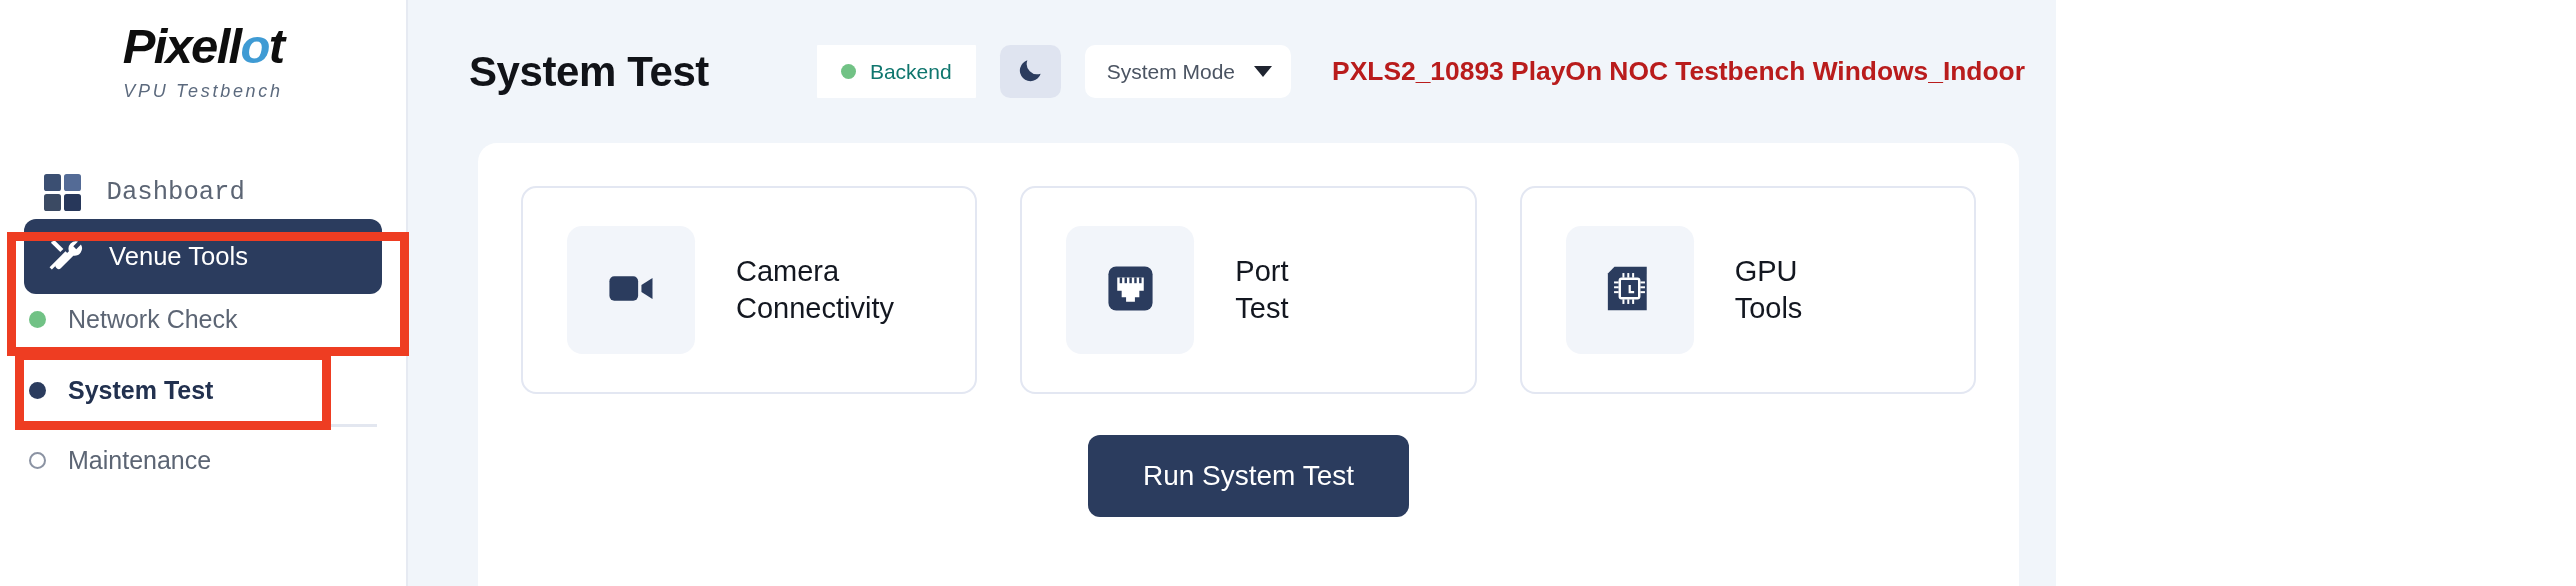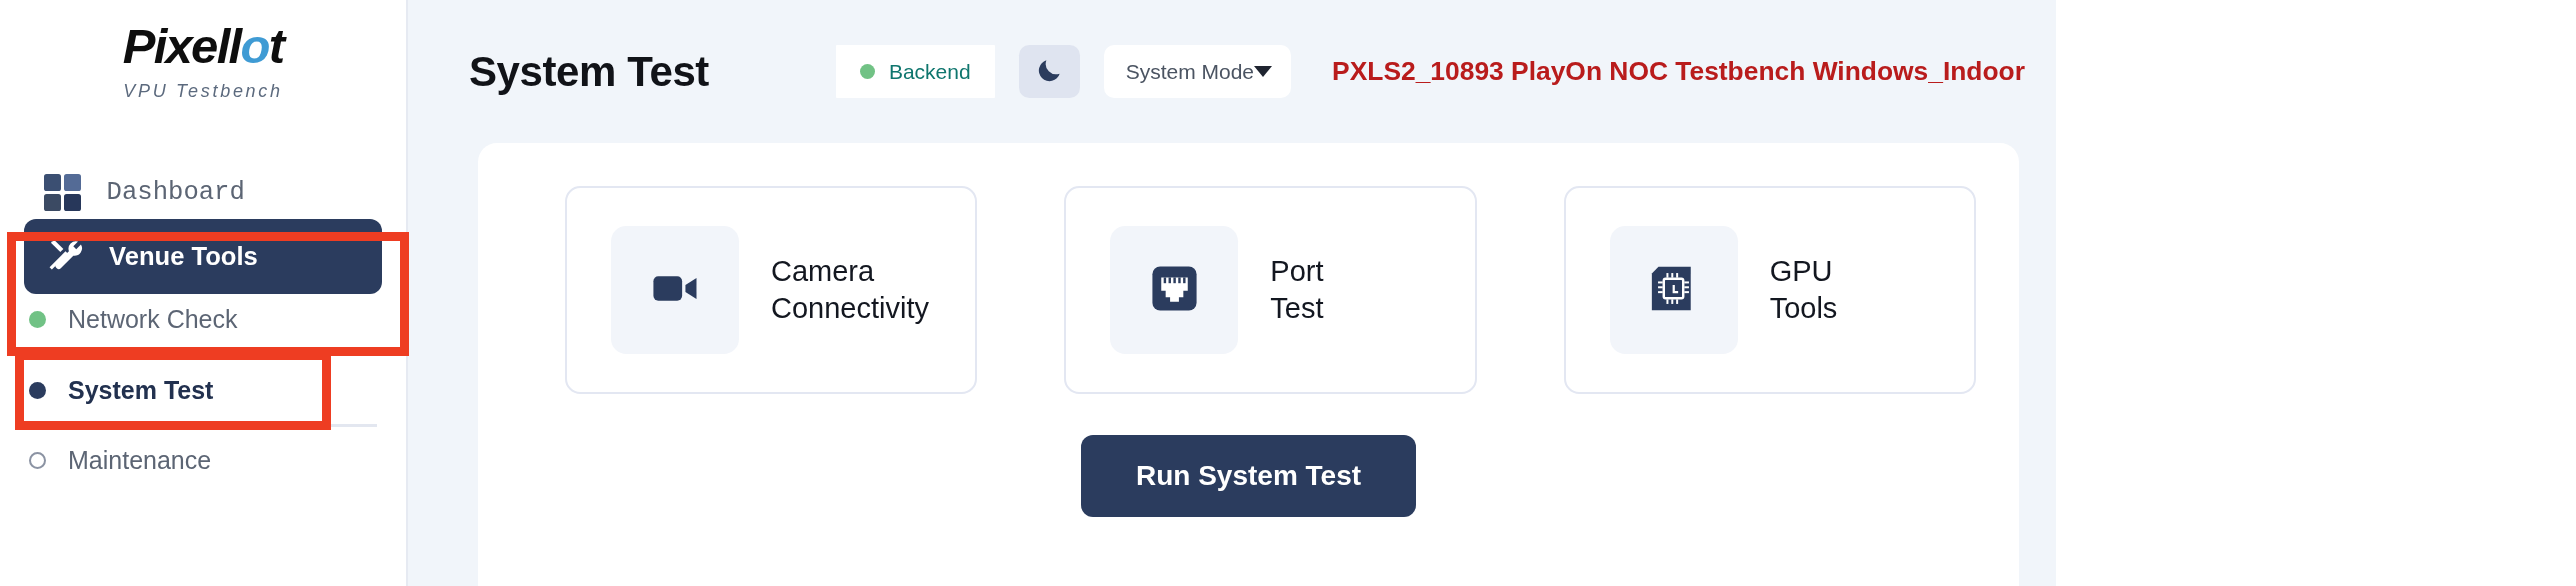--- a/index.html
+++ b/index.html
@@ -72,21 +72,20 @@
   
   .nav-pill {
     margin: 0 24px 0 24px;
     height: 75px;
     background: #2b3c5e;
     border-radius: 12px;
     display: flex; align-items: center;
     padding-left: 22px;
     gap: 24px;
     cursor: pointer;
-    font-weight: bold;
   }
   .nav-pill .nav-label { color: #ffffff; font-size: 25.6px; }
   .tools-icon { width: 39px; height: 39px; display:block; }
 
   .sub-item {
     display: flex; align-items: center;
     height: 51px;
     padding-left: 29px;
     gap: 22px;
     cursor: pointer;
@@ -145,21 +144,21 @@
   .badge .dot { width: 15.3px; height: 15.3px; flex: 0 0 15.3px; }
   .icon-btn {
     width: 61px; height: 53px;
     background: #dfe4f0; border-radius: 10.2px;
     display: flex; align-items: center; justify-content: center;
     cursor: pointer;
   }
   .select {
     background:#ffffff; border-radius: 10.2px;
     height: 53px; padding: 0 19px 0 22px;
-    display: flex; align-items: center; 
+    display: flex; align-items: center; gap: 19px;
     font-size: 21px; color:#4b5462;
     white-space: nowrap;
     cursor: pointer;
   }
   .caret { width: 0; height: 0; border-left: 9.4px solid transparent;
            border-right: 9.4px solid transparent; border-top: 11px solid #1f2430; }
   .device-name {
     font-size: 26.4px; font-weight: 700; color:#b91c1c;
     white-space: nowrap; margin-left: 17px;
   }
@@ -175,41 +174,40 @@
     display: flex; gap: 43px;
     padding: 43px 43px 0 43px;
   }
   .test-card {
     flex: 1 1 0;
     height: 208px;
     border: 2.6px solid #e3e7f2;
     border-radius: 15.3px;
     display: flex; align-items: center;
     padding-left: 44px;
-    gap: 32px;
+    gap: 41px;
     background:#ffffff;
     cursor: pointer;
-    margin-left: 44px;
   }
   .test-icon-box {
     width: 128px; height: 128px;
     background: #f2f5fa;
     border-radius: 15.3px;
     display:flex; align-items:center; justify-content:center;
     flex: 0 0 128px;
   }
   .test-label {
     font-size: 29px; color:#131720; line-height: 1.28;
     white-space: pre-line;
   }
 
   .run-row { display:flex; justify-content:center; padding-top: 41px; }
   .run-btn {
     background:#2b3c5e; color:#ffffff;
-    font-size: 28px; font-weight: 700;
+    font-size: 28px; font-weight: 400;
     border: none; border-radius: 12px;
     height: 82px; padding: 0 55px;
     cursor: pointer;
     font-family: "Liberation Sans", "DejaVu Sans", sans-serif;
   }
 </style>
 </head>
 <body>
 
 <div class="app">

